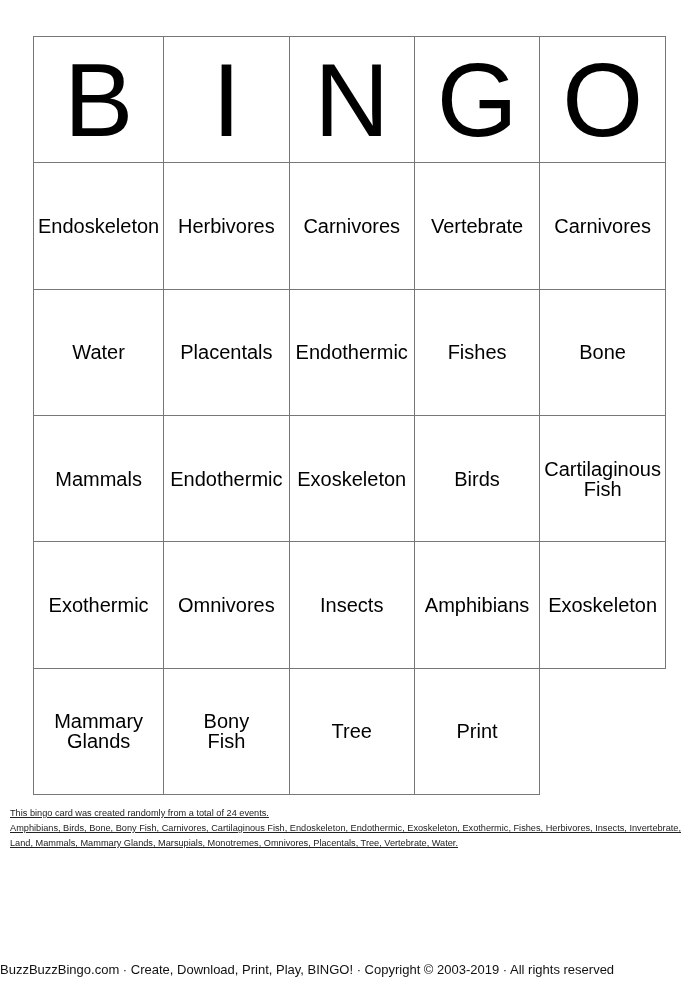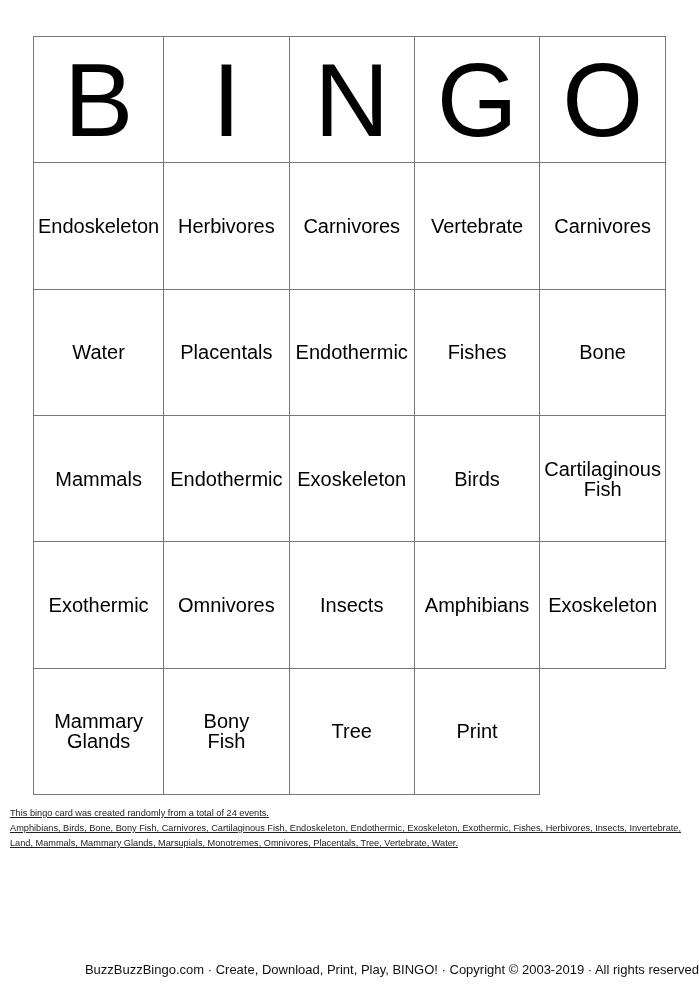--- a/index.html
+++ b/index.html
@@ -5,21 +5,21 @@
   html, body { margin: 0; padding: 0; background: #ffffff; }
   body { width: 699px; height: 989px; position: relative; font-family: "Liberation Sans", sans-serif; color: #000; overflow: hidden; }
   .grid { position: absolute; left: 33px; top: 36px; width: 633px; height: 759px;
           display: grid; grid-template-columns: repeat(5, 1fr); grid-template-rows: repeat(6, 1fr);
           border-top: 1px solid #777; border-left: 1px solid #777; box-sizing: border-box; }
   .cell { border-right: 1px solid #777; border-bottom: 1px solid #777; display: flex; align-items: center; justify-content: center; text-align: center; box-sizing: border-box; padding: 0 4px; }
   .head { font-size: 104px; line-height: 1; }
   .item { font-size: 20px; line-height: 20px; white-space: pre-line; }
   .note { position: absolute; left: 10px; top: 806px; width: 680px; font-size: 9.2px; line-height: 15px; color: #222; text-decoration: underline; }
   .note p { margin: 0; }
-  .footer { position: absolute; left: 0; top: 962px; width: 699px; text-align: right; font-size: 13px; color: #111; }
+  .footer { position: absolute; left: 0; top: 962px; width: 699px; text-align: left; font-size: 13px; color: #111; }
 </style>
 </head>
 <body>
 
 <div class="grid">
   <div class="cell head">B</div>
   <div class="cell head">I</div>
   <div class="cell head">N</div>
   <div class="cell head">G</div>
   <div class="cell head">O</div>

